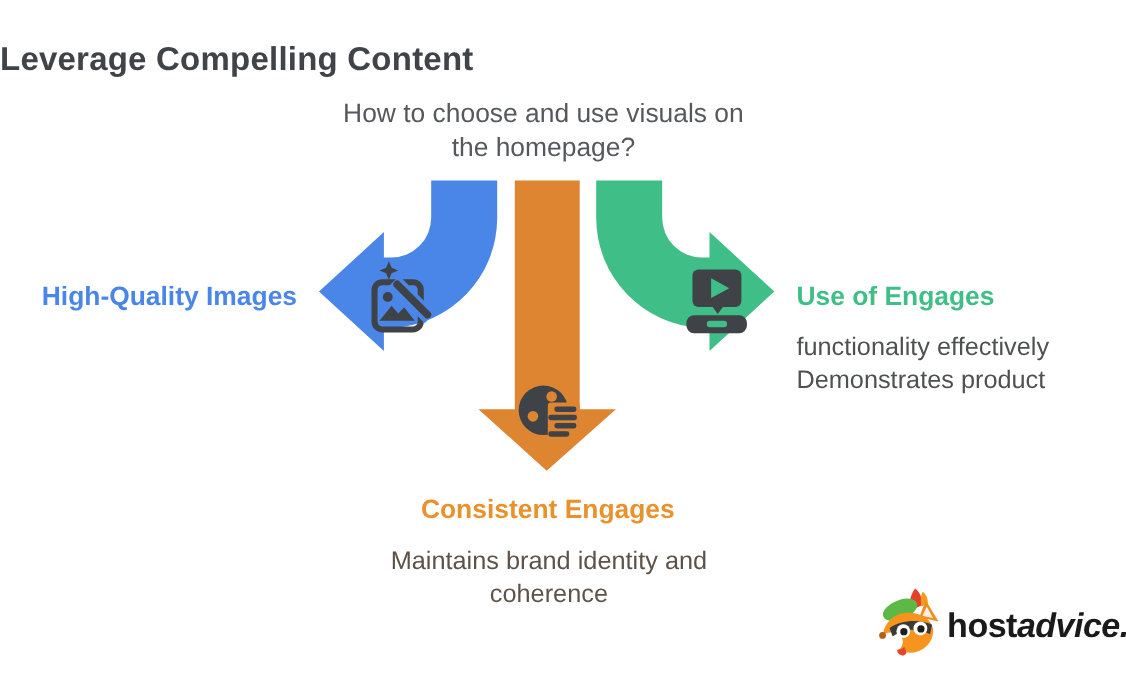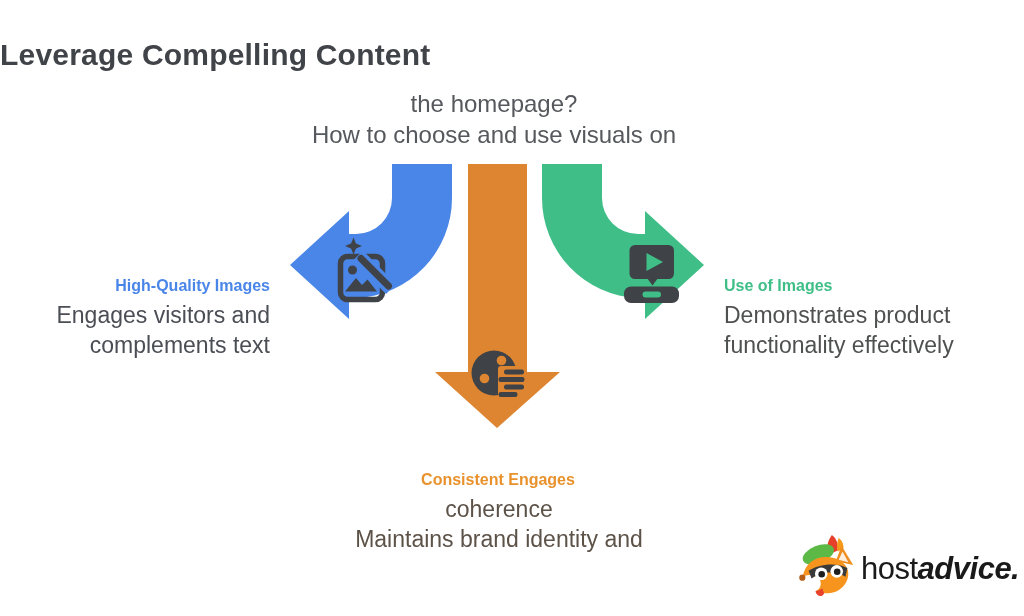--- a/index.html
+++ b/index.html
@@ -9,44 +9,44 @@
   }
   .title{
     position:absolute;top:38px;left:0;width:988px;
     font-size:30px;font-weight:bold;color:var(--title_ink,#404348);letter-spacing:.2px;
   }
   .subtitle{
     position:absolute;top:88px;left:0;width:988px;text-align:center;
     font-size:24px;line-height:31px;color:var(--subtitle_ink,#55585c);
   }
   .art{position:absolute;left:0;top:0;width:1024px;height:616px;}
-  .branch-label{position:absolute;font-size:16px;font-weight:bold;white-space:nowrap;margin-top:21px;}
+  .branch-label{position:absolute;font-size:24px;font-weight:bold;white-space:nowrap;}
   .label-left{top:256px;left:10px;width:260px;text-align:right;color:var(--blue,#4a86e8);}
   .label-right{top:256px;left:724px;text-align:left;color:var(--green,#3fbf87);}
   .label-bottom{top:450px;left:348px;width:300px;text-align:center;color:var(--orange_label,#e9922d);}
   .branch-desc{position:absolute;font-size:23px;line-height:30px;}
   .desc-left{top:300px;left:0;width:270px;text-align:right;color:var(--desc_left_ink,#4b4e55);}
   .desc-right{top:300px;left:724px;width:292px;text-align:left;color:var(--desc_right_ink,#4e514f);}
   .desc-bottom{top:494px;left:338px;width:322px;text-align:center;color:var(--desc_bottom_ink,#5c5248);}
   .logo{position:absolute;left:797px;top:534px;display:flex;align-items:center;}
   .logo svg{width:62px;height:64px;}
   .wordmark{font-size:31px;color:var(--logo_ink,#1a1a1a);margin-left:2px;margin-top:6px;white-space:nowrap;}
-  .wordmark .wm-bold{font-weight:400;letter-spacing:-0.5px;}
+  .wordmark .wm-bold{font-weight:700;letter-spacing:-0.5px;}
   .wordmark .wm-light{font-weight:700;font-style:italic;letter-spacing:-0.5px;}
 </style>
 </head>
 <body>
 
 <div class="canvas">
 
   <div class="title">Leverage Compelling Content</div>
 
   <div class="subtitle">
+    <div>How to choose and use visuals on</div>
     <div>the homepage?</div>
-    <div>How to choose and use visuals on</div>
   </div>
 
   <svg class="art" viewBox="0 0 1024 616" aria-hidden="true">
 
     <path style="fill:var(--blue,#4a86e8)" d="M392,164 L452,164 L452,198 A100,100 0 0 1 356,298 L349,298 L349,319 L290,265 L349,211 L349,234 L356,234 A36,36 0 0 0 392,198 Z"></path>
 
     <path style="fill:var(--orange,#de8531)" d="M468,164 L527,164 L527,372 L560,372 L497,428 L435,372 L468,372 Z"></path>
 
     <path style="fill:var(--green,#3fbf87)" d="M602,164 L542,164 L542,198 A100,100 0 0 0 638,298 L645,298 L645,319 L704,265 L645,211 L645,234 L638,234 A36,36 0 0 1 602,198 Z"></path>
 
@@ -73,35 +73,31 @@
     <g>
       <rect x="629.5" y="245" width="44.5" height="34" rx="5.5" style="fill:var(--icon_ink,#3f4247)"></rect>
       <path d="M647,278 L658,278 L652.5,285.5 Z" style="fill:var(--icon_ink,#3f4247)"></path>
       <path d="M646.5,253 L663,262 L646.5,271 Z" style="fill:var(--green,#3fbf87)"></path>
       <rect x="624" y="286.5" width="55" height="16.5" rx="7" style="fill:var(--icon_ink,#3f4247)"></rect>
       <rect x="642.5" y="291.5" width="18.5" height="6" rx="3" style="fill:var(--green,#3fbf87)"></rect>
     </g>
   </svg>
 
   <div class="branch-label label-left">High-Quality Images</div>
-  <div class="branch-desc desc-left">
-    <div>Engages visitors and</div>
-    <div>complements text</div>
-  </div>
 
-  <div class="branch-label label-right">Use of Images</div>
+  <div class="branch-label label-right">Use of Engages</div>
   <div class="branch-desc desc-right">
+    <div>functionality effectively</div>
     <div>Demonstrates product</div>
-    <div>functionality effectively</div>
   </div>
 
   <div class="branch-label label-bottom">Consistent Engages</div>
   <div class="branch-desc desc-bottom">
+    <div>Maintains brand identity and</div>
     <div>coherence</div>
-    <div>Maintains brand identity and</div>
   </div>
 
   <div class="logo">
     <svg viewBox="0 0 64 66" aria-hidden="true">
       <path d="M36,1 C31,8 30,15 33,21 L42,17 C43,9 40,4 36,1 Z" fill="#e63f2a"></path>
       <path d="M43,4 C41,9 41,14 42,18 L48,15 C48,9 46,6 43,4 Z" fill="#f59a1b"></path>
       <ellipse cx="22" cy="21" rx="17" ry="9" transform="rotate(-22 22 21)" fill="#5cb946"></ellipse>
       <path d="M46,12 L58,32 L40,28 Z" fill="#ef8d1f"></path>
       <path d="M47,18 L53,29 L43,26.5 Z" fill="#fdeede"></path>
       <path d="M6,44 C8,30 20,22 34,24 C48,26 56,36 52,47 C48,58 36,64 24,60 C14,57 5,53 6,44 Z" fill="#f6941e"></path>

